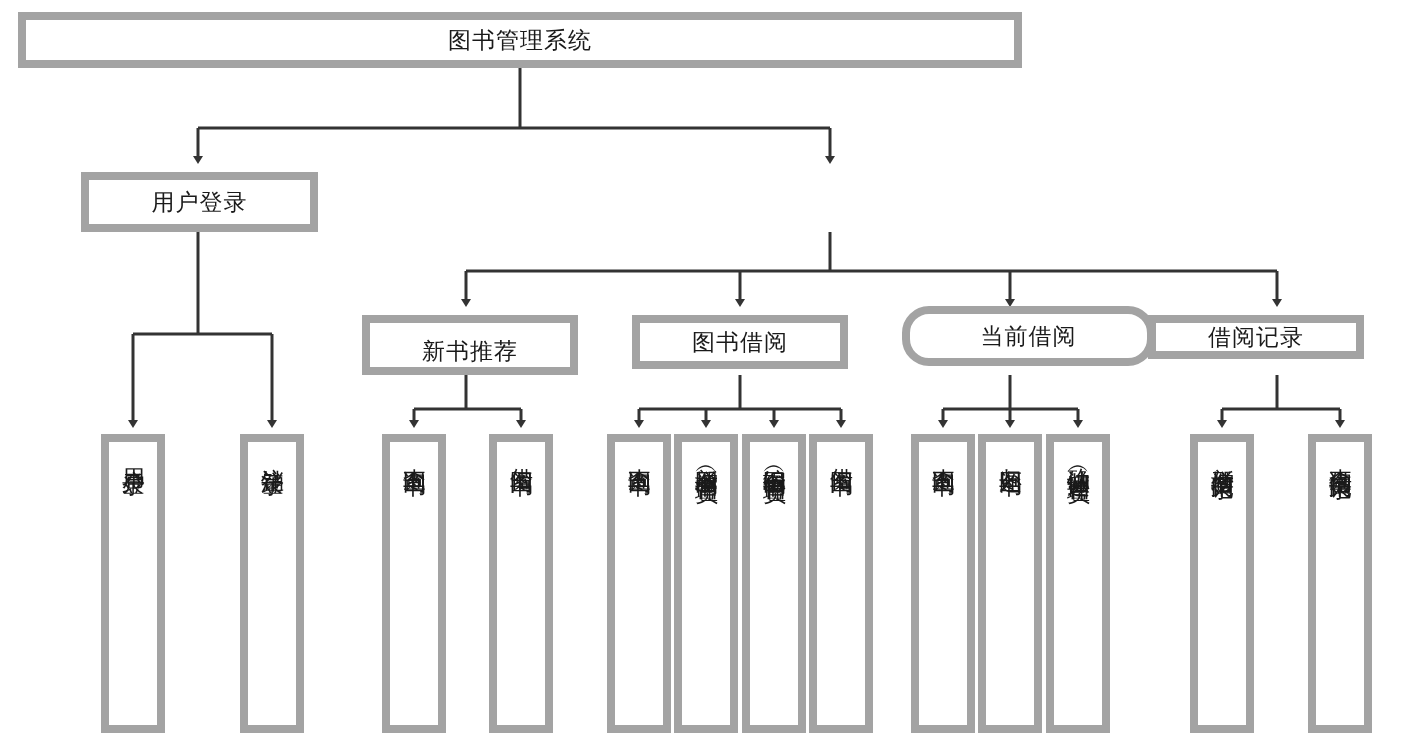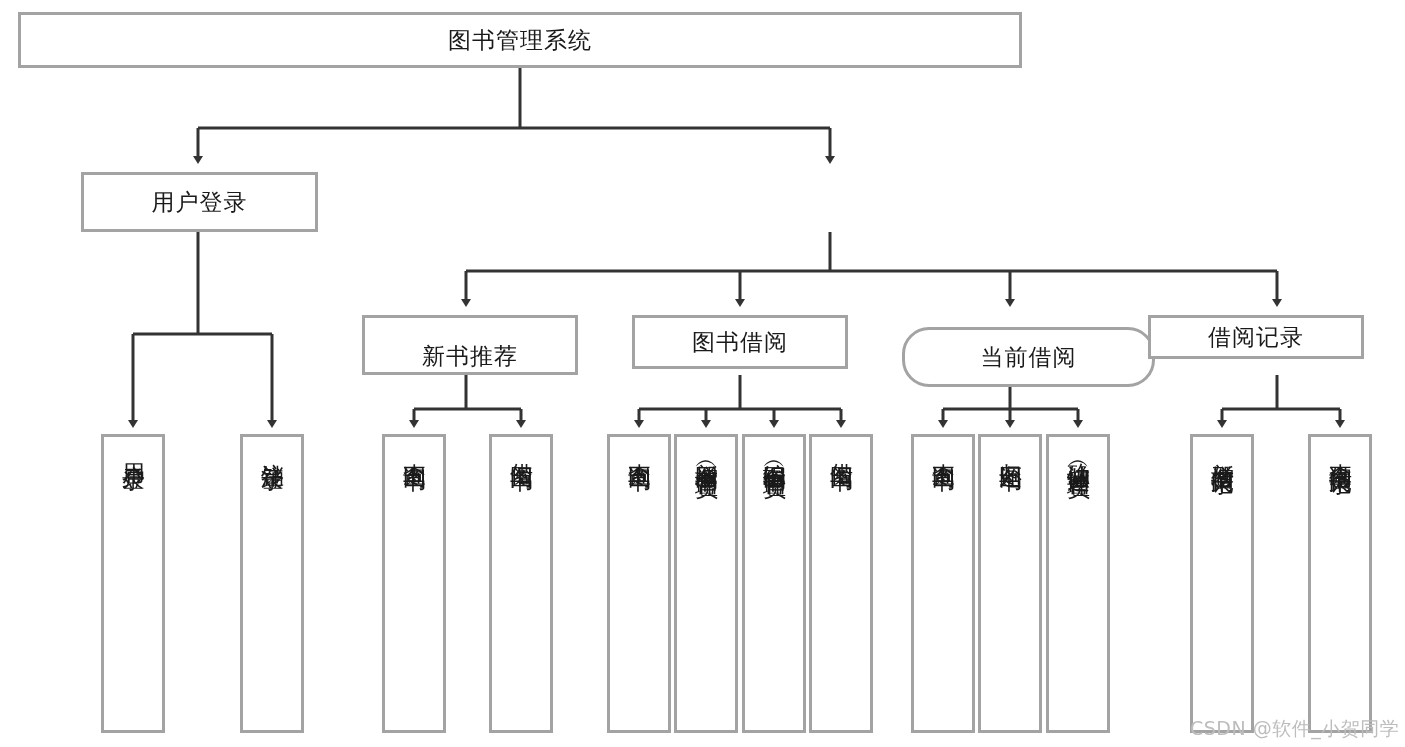--- a/index.html
+++ b/index.html
@@ -21,21 +21,21 @@
     position: absolute;
     left: 0;
     top: 0;
     width: 1405px;
     height: 747px;
     pointer-events: none;
   }
   .node {
     position: absolute;
     box-sizing: border-box;
-    border: 3px solid #a3a3a3;
+    border: 8px solid #a3a3a3;
     background: #ffffff;
     display: flex;
     align-items: center;
     justify-content: center;
     color: #1a1a1a;
   }
   .node.h {
     font-size: 23px;
     letter-spacing: 1px;
   }
@@ -122,21 +122,21 @@
   <div class="node h" style="left:81px; top:172px; width:237px; height:60px;">
     <span>用户登录</span>
   </div>
 
   <div class="node h" style="left:362px; top:315px; width:216px; height:60px;align-items:flex-end;">
     <span>新书推荐</span>
   </div>
   <div class="node h" style="left:632px; top:315px; width:216px; height:54px;text-align:right;">
     <span>图书借阅</span>
   </div>
-  <div class="node h" style="left:902px; top:327px; width:253px; height:60px;border-radius:27px;">
+  <div class="node h" style="left:902px; top:306px; width:253px; height:60px;border-radius:27px;">
     <span>当前借阅</span>
   </div>
   <div class="node h" style="left:1148px; top:315px; width:216px; height:44px;">
     <span>借阅记录</span>
   </div>
 
   <div class="node v" style="left:101px; top:434px; width:64px; height:299px;">
     <span class="vlabel">用户登录</span>
   </div>
   <div class="node v" style="left:240px; top:434px; width:64px; height:299px;">
@@ -173,15 +173,14 @@
     <span class="vlabel">确认归还（管理员）</span>
   </div>
 
   <div class="node v" style="left:1190px; top:434px; width:64px; height:299px;">
     <span class="vlabel">新增借阅记录</span>
   </div>
   <div class="node v" style="left:1308px; top:434px; width:64px; height:299px;">
     <span class="vlabel">查询借阅记录</span>
   </div>
 
-  <div class="watermark" style="left:1190px; top:716px;">CSDN @软件_小贺同学</div>
 
 </div>
 
 </body></html>

